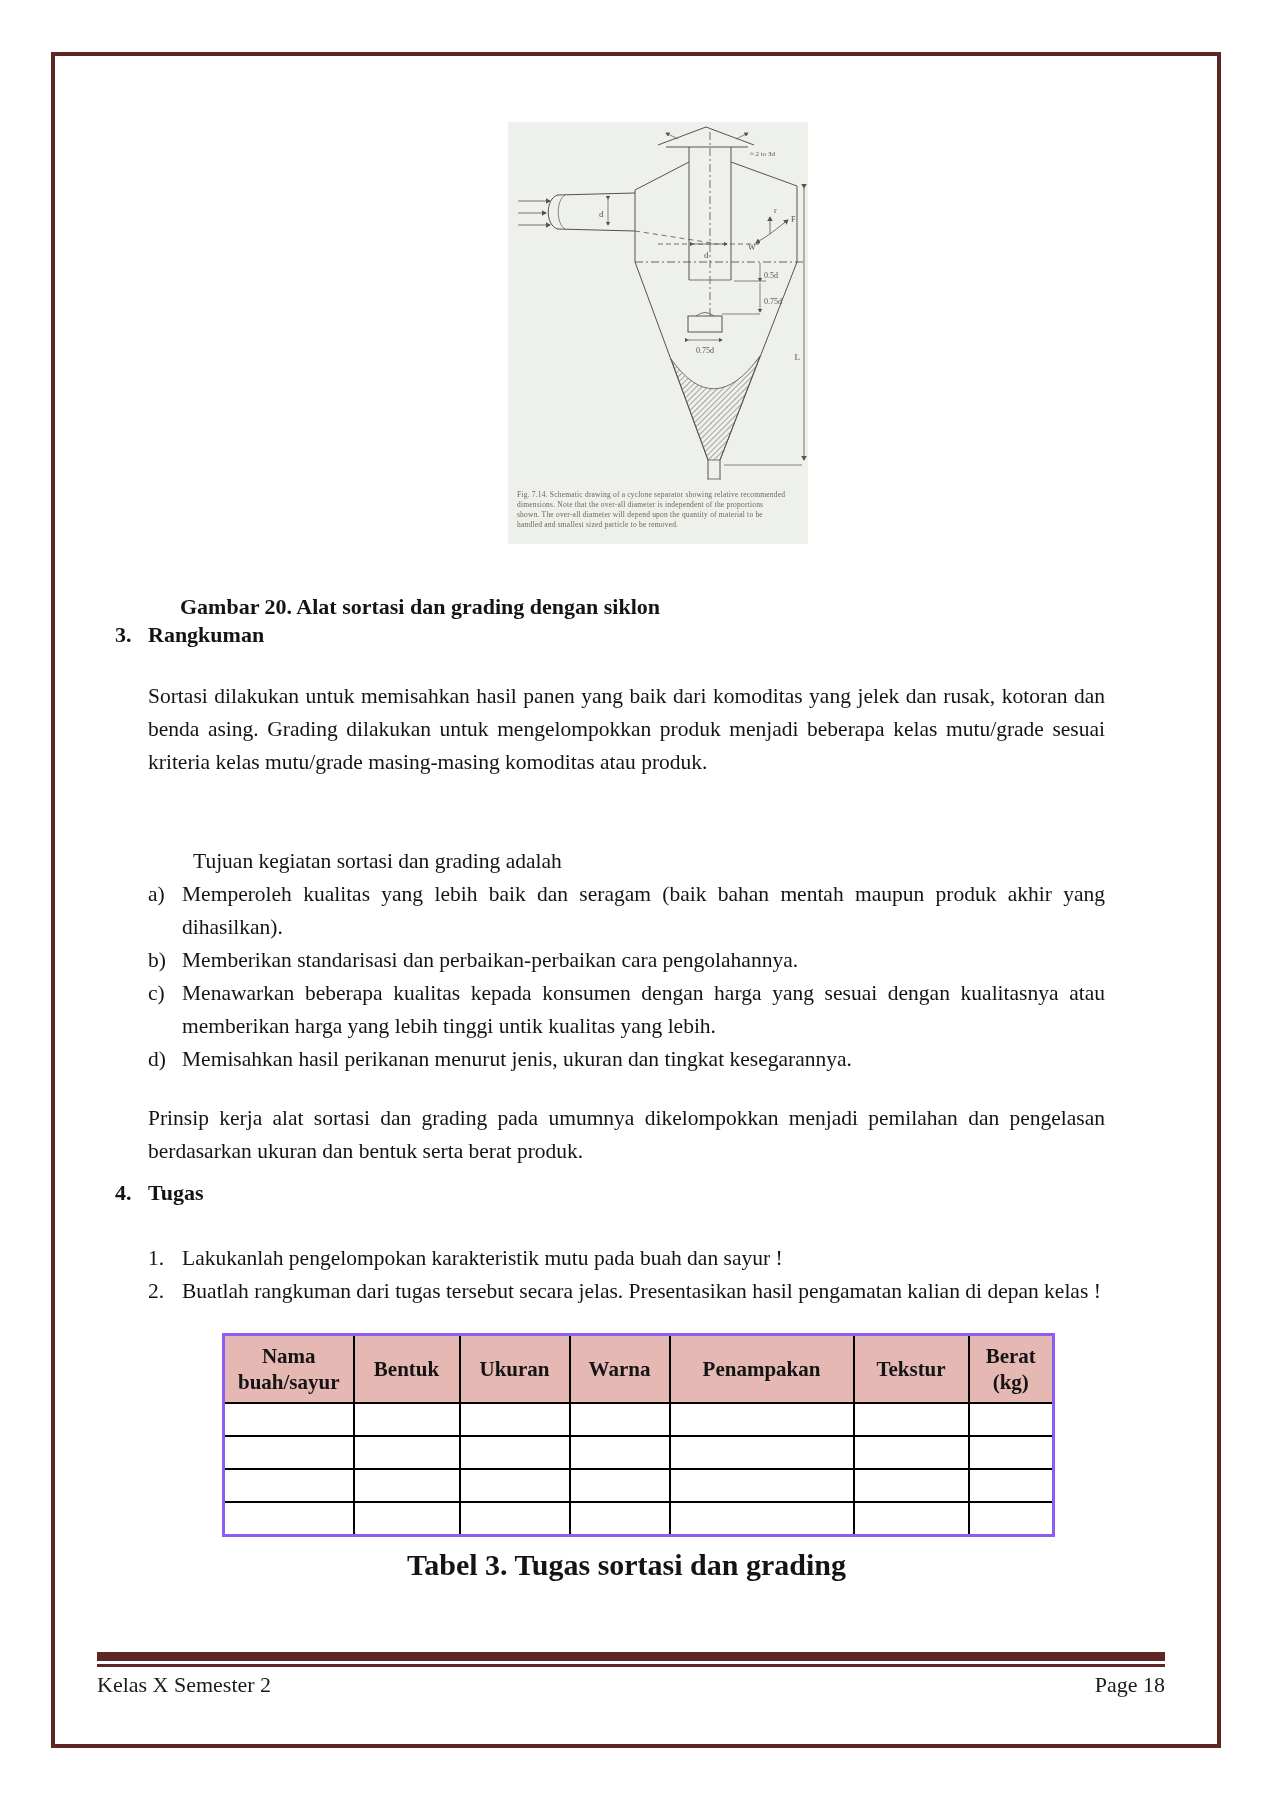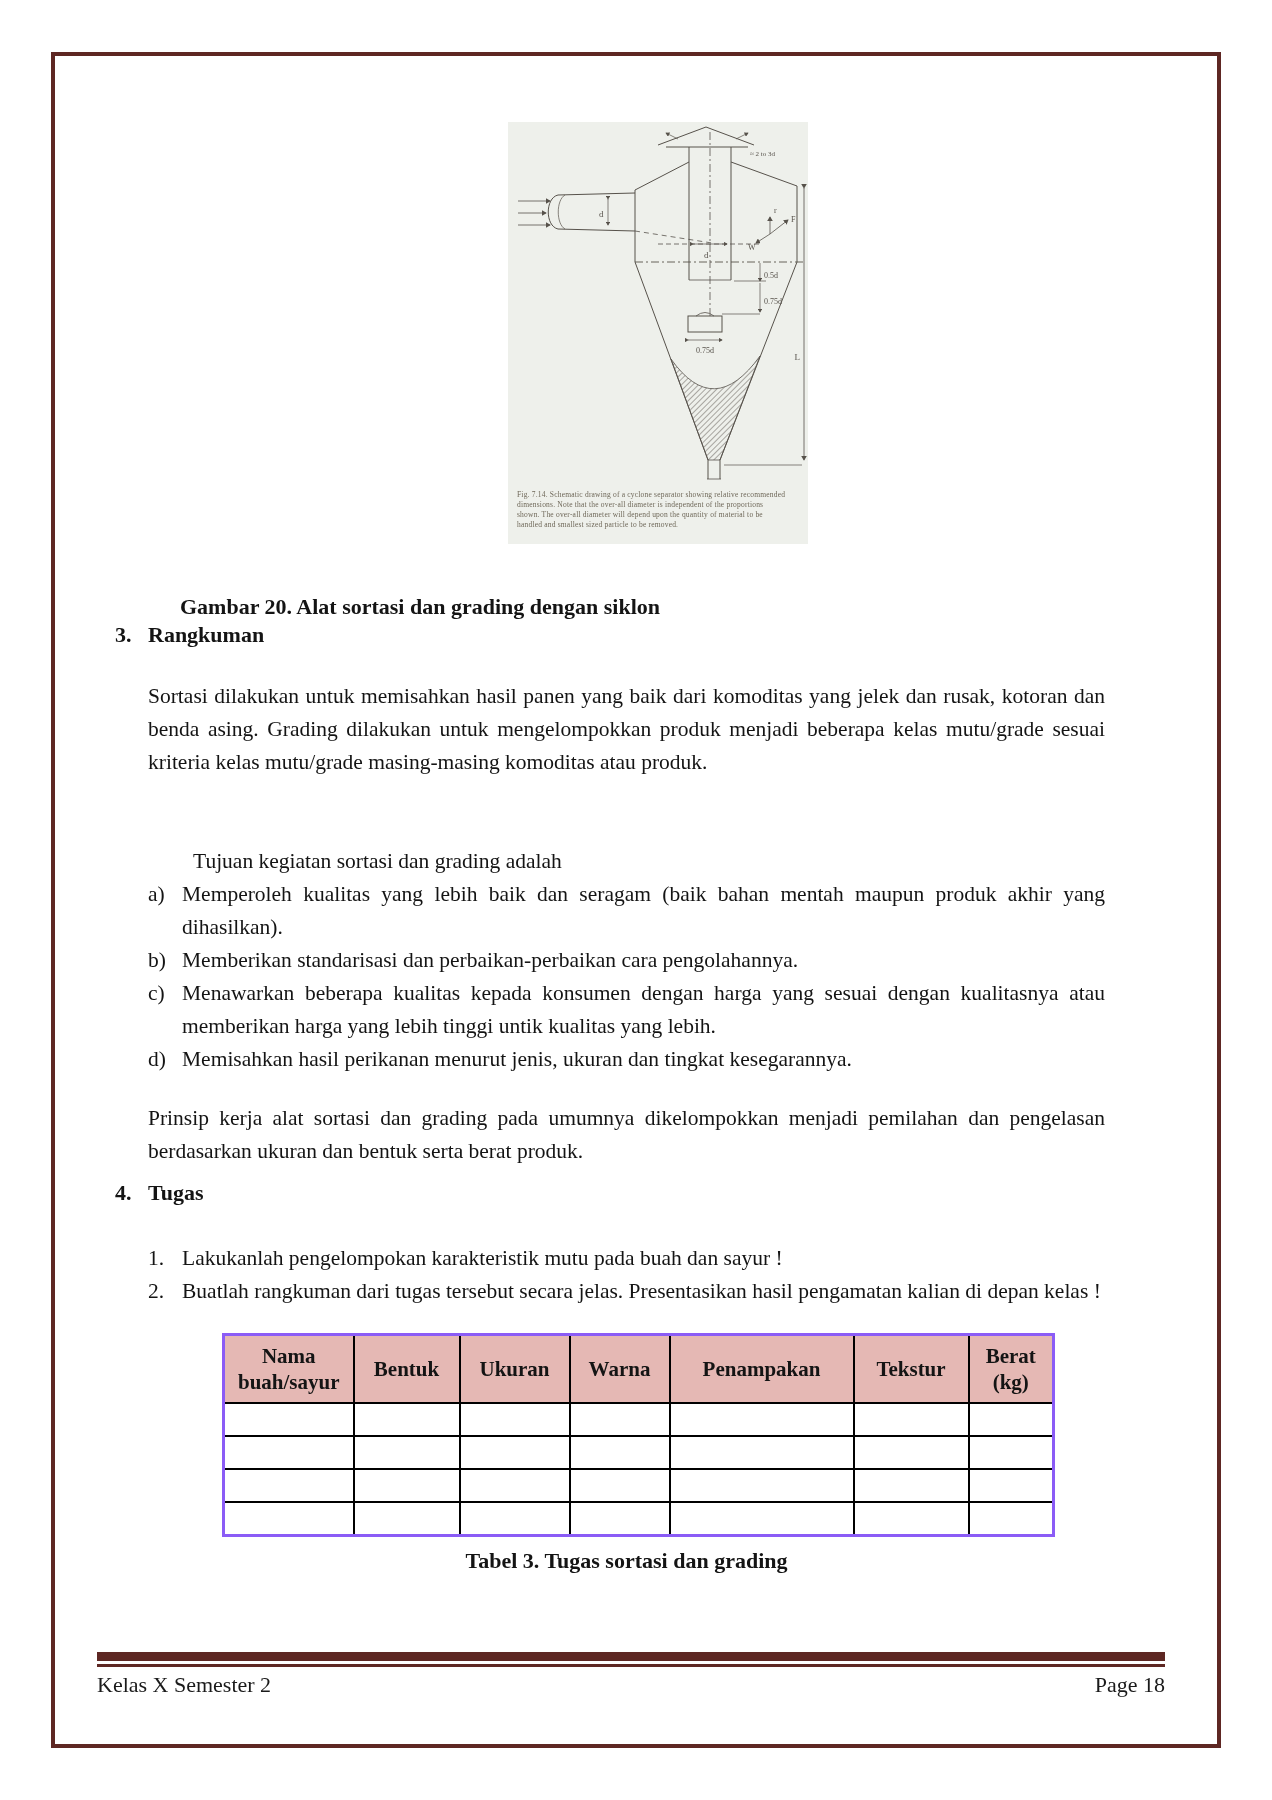--- a/index.html
+++ b/index.html
@@ -36,21 +36,21 @@
 
   
   table.task{position:absolute;left:222px;top:1333px;border-collapse:collapse;
              border:3px solid #8b5cf6;table-layout:fixed;}
   table.task th{background:#e5b8b4;border:2px solid #000;font-size:21px;font-weight:bold;
                 text-align:center;vertical-align:middle;height:66px;line-height:1.25;
                 font-family:"Liberation Serif",serif;color:#141414;padding:0 4px;}
   table.task td{border:2px solid #000;height:29px;background:#ffffff;}
 
   .table-caption{position:absolute;left:148px;top:1548px;width:957px;text-align:center;
-                 font-weight:bold;font-size:22px;}
+                 font-weight:bold;font-size:30px;}
 
   
   .footer-rule{position:absolute;left:97px;top:1652px;width:1068px;}
   .footer-rule .thick{height:9px;background:#5e2723;}
   .footer-rule .gap{height:3px;}
   .footer-rule .thin{height:2.5px;background:#5e2723;}
   .footer-text{position:absolute;left:97px;top:1672px;width:1068px;display:flex;
                justify-content:space-between;font-size:22px;color:#1a1a1a;gap:37px;}
 </style>
 </head>

